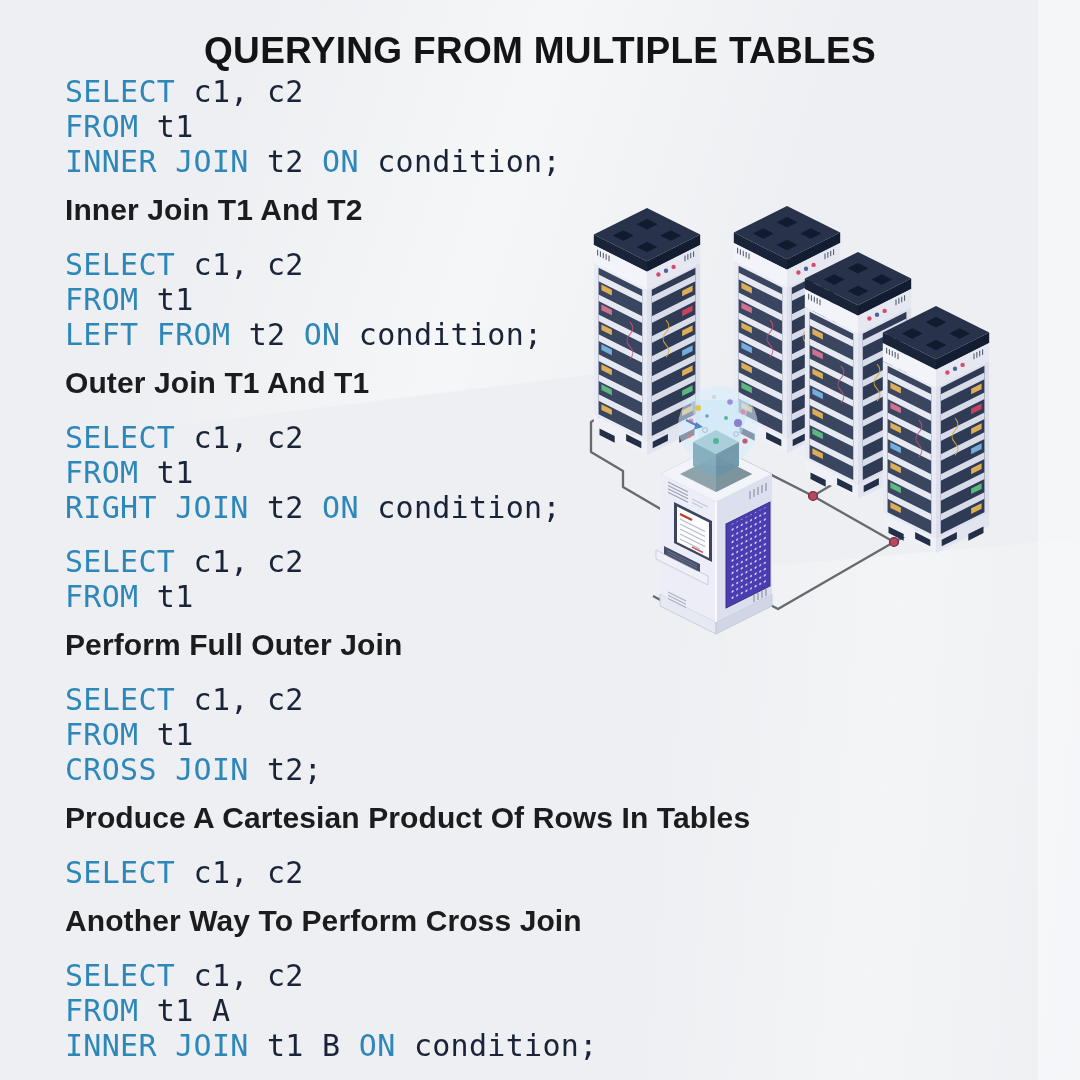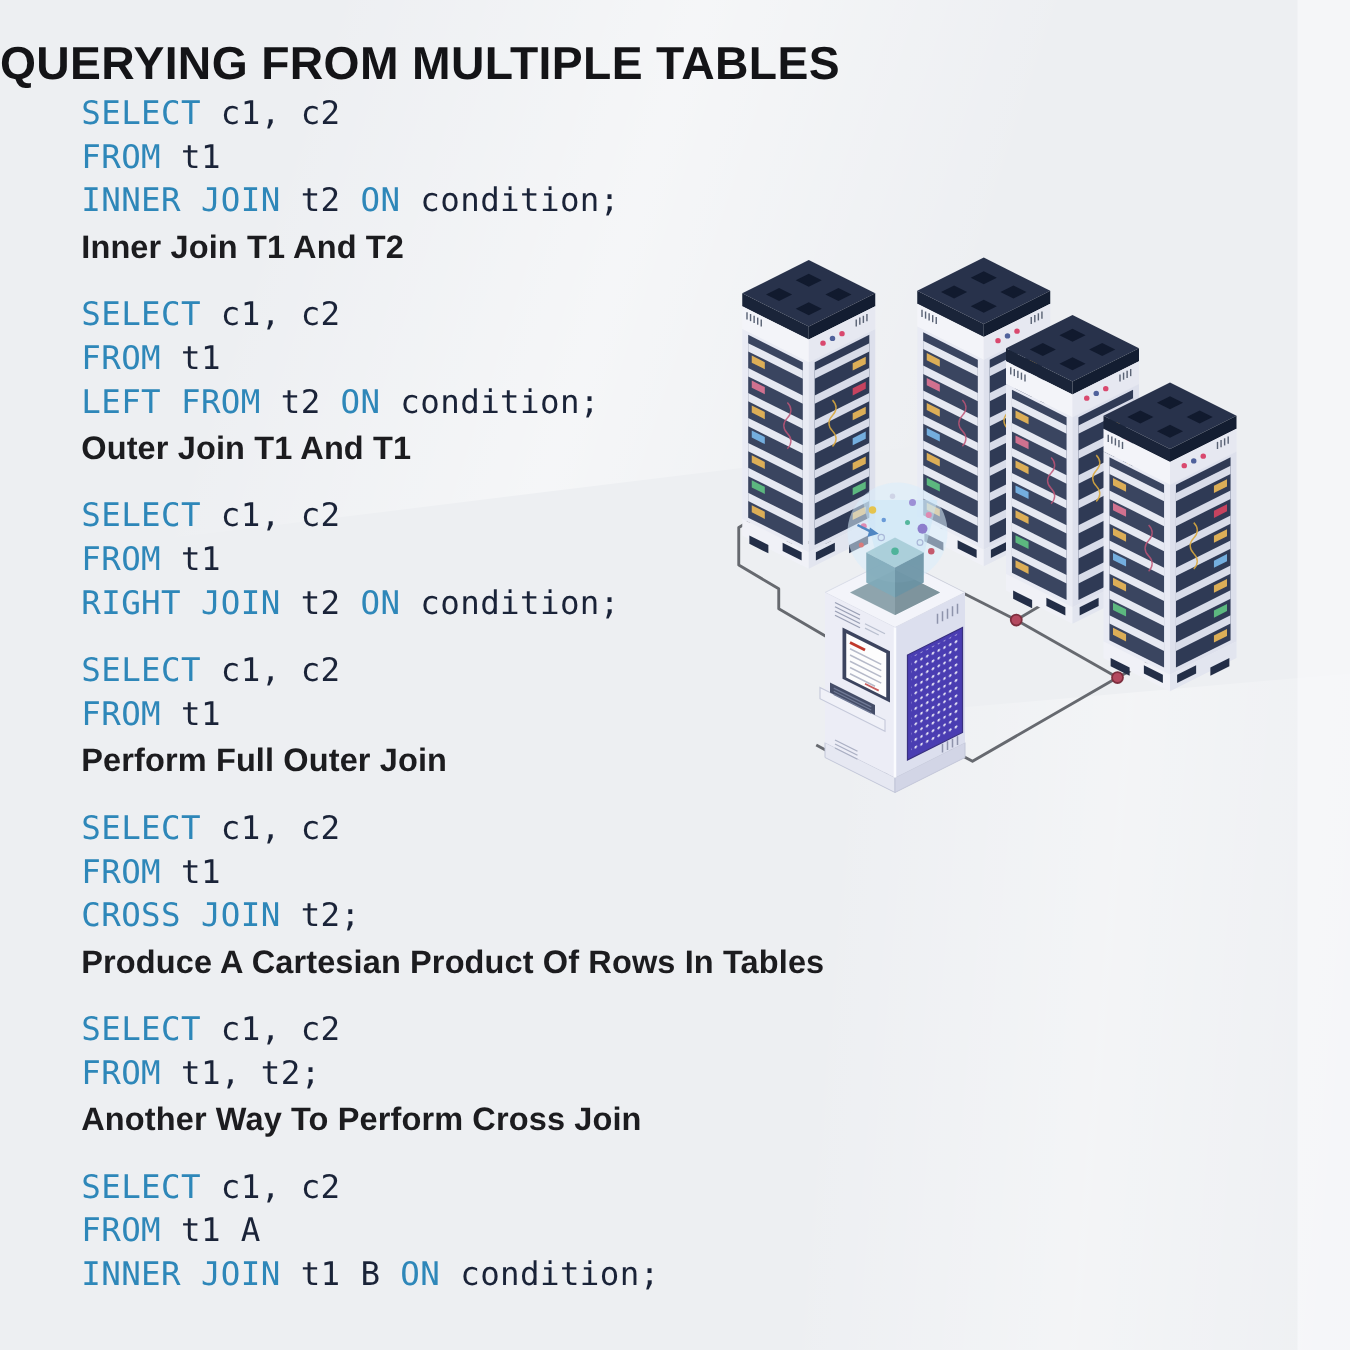--- a/index.html
+++ b/index.html
@@ -15,35 +15,35 @@
   }
   .bg-sweep1{position:absolute;left:-220px;top:-180px;width:1500px;height:560px;
     background:linear-gradient(115deg,rgba(255,255,255,0) 32%,rgba(255,255,255,.45) 50%,rgba(255,255,255,0) 68%);
     transform:rotate(-7deg);pointer-events:none;}
   .bg-sweep2{position:absolute;left:200px;top:560px;width:1300px;height:600px;
     background:linear-gradient(100deg,rgba(255,255,255,0) 35%,rgba(255,255,255,.35) 52%,rgba(255,255,255,0) 70%);
     transform:rotate(-5deg);pointer-events:none;}
   .bg-right-band{position:absolute;left:1038px;top:0;width:42px;height:1080px;
     background:rgba(251,252,254,.55);pointer-events:none;}
   .page-title{
-    position:absolute;top:5px;left:0;width:1080px;text-align:left;
+    position:absolute;top:5px;left:0;width:1080px;text-align:center;
     font-size:37px;font-weight:700;letter-spacing:.3px;color:var(--title_color);
   }
   .code-col{position:absolute;left:65px;top:74px;width:640px;}
   .block{margin:0 0 19px 0;}
   .code-line{
     font-family:"DejaVu Sans Mono",monospace;
-    font-size:26px;letter-spacing:.3px;height:35px;line-height:35px;
+    font-size:30px;letter-spacing:.3px;height:35px;line-height:35px;
     white-space:pre;color:var(--code_color);
   }
   .code-line .kw{color:var(--keyword_color);}
   .code-line .pl{color:var(--code_color);}
   .caption{
-    font-size:26px;font-weight:700;height:37px;line-height:37px;
-    color:var(--caption_color);letter-spacing:.1px;white-space:pre;
+    font-size:30px;font-weight:700;height:37px;line-height:37px;
+    color:var(--caption_color);letter-spacing:.1px;white-space:pre;margin-top:12px;
   }
   .illustration{position:absolute;left:540px;top:190px;width:480px;height:460px;}
 </style>
 </head>
 <body>
 
 <div class="bg-sweep1"></div>
 <div class="bg-sweep2"></div>
 <div class="bg-right-band"></div>
 
@@ -73,21 +73,20 @@
       <div class="caption">Perform Full Outer Join</div>
     </div>
     <div class="block">
       <div class="code-line"><span class="kw">SELECT</span><span class="pl"> c1, c2</span></div>
       <div class="code-line"><span class="kw">FROM</span><span class="pl"> t1</span></div>
       <div class="code-line"><span class="kw">CROSS JOIN</span><span class="pl"> t2;</span></div>
       <div class="caption">Produce A Cartesian Product Of Rows In Tables</div>
     </div>
     <div class="block">
       <div class="code-line"><span class="kw">SELECT</span><span class="pl"> c1, c2</span></div>
-      <div class="code-line"><span class="kw">FROM</span><span class="pl"> t1, t2;</span></div>
       <div class="caption">Another Way To Perform Cross Join</div>
     </div>
     <div class="block">
       <div class="code-line"><span class="kw">SELECT</span><span class="pl"> c1, c2</span></div>
       <div class="code-line"><span class="kw">FROM</span><span class="pl"> t1 A</span></div>
       <div class="code-line"><span class="kw">INNER JOIN</span><span class="pl"> t1 B </span><span class="kw">ON</span><span class="pl"> condition;</span></div>
     </div>
   </div>
 
 <svg class="illustration" viewBox="0 0 480 460" xmlns="http://www.w3.org/2000/svg">

